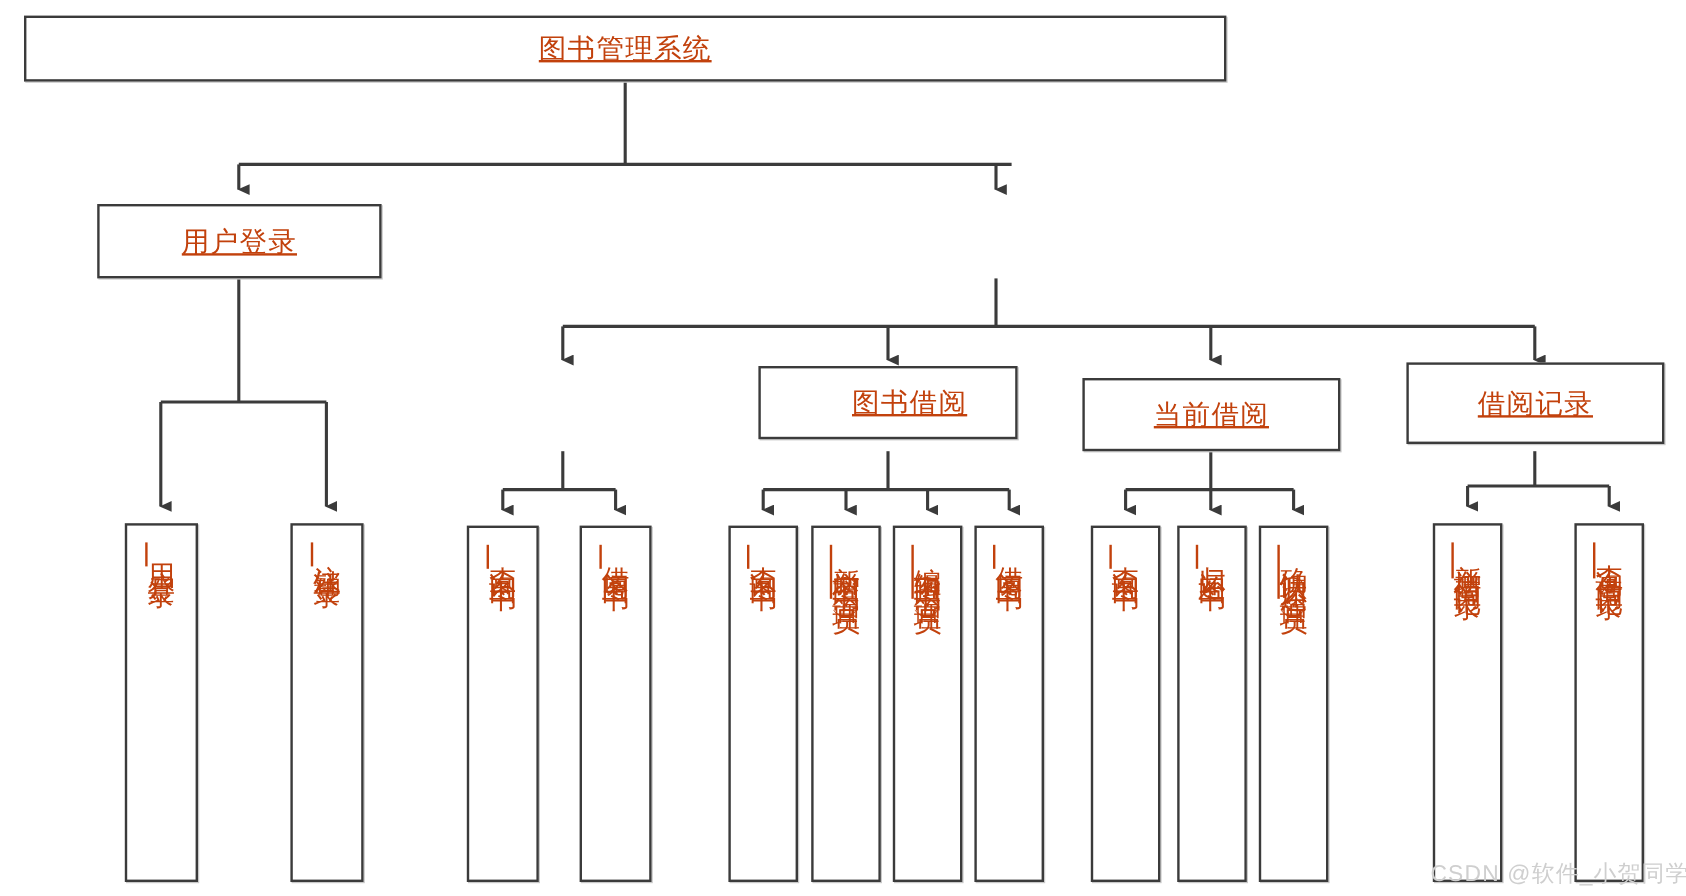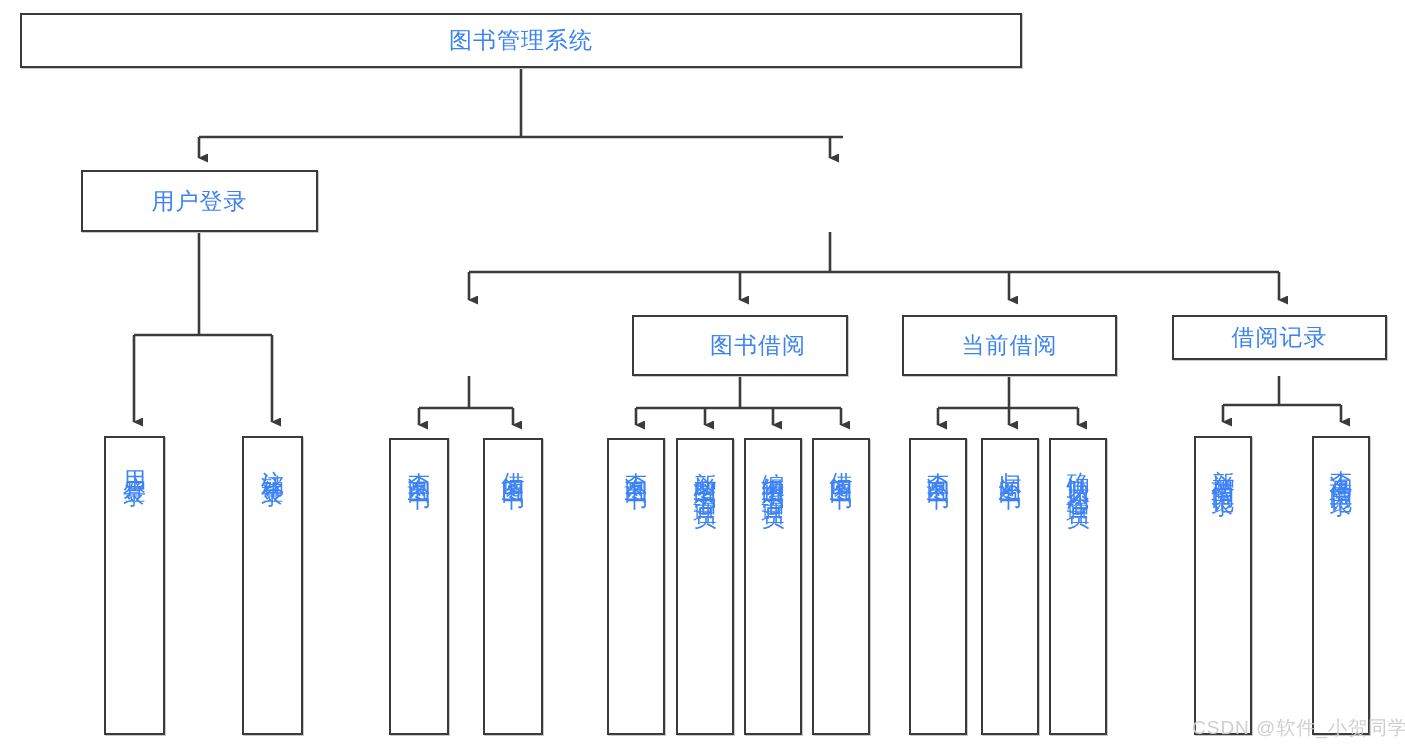--- a/index.html
+++ b/index.html
@@ -2,21 +2,21 @@
 <html><head>
 <meta charset="utf-8">
 <style>
   html,body{margin:0;padding:0;background:#ffffff;}
   body{font-family:"Liberation Sans","DejaVu Sans",sans-serif;}
   #stage{position:relative;width:1405px;height:747px;background:#fff;overflow:hidden;}
   svg#wires{position:absolute;left:0;top:0;width:1405px;height:747px;}
   .node{position:absolute;box-sizing:border-box;background:#ffffff;
         border:2px solid #3b3b3b;box-shadow:1px 1px 0 0 #c9c9c9;
         display:flex;align-items:center;justify-content:center;}
-  .node .lbl{color:#3b82f6;font-size:23px;letter-spacing:1px;line-height:1.05;white-space:nowrap;}
+  .node .lbl{color:#c2410c;font-size:23px;letter-spacing:1px;line-height:1.05;white-space:nowrap;text-decoration:underline;}
   .node.vert{align-items:flex-start;padding-top:14px;}
   .node.vert .lbl{writing-mode:vertical-rl;text-orientation:upright;
        font-size:23px;letter-spacing:5px;white-space:nowrap;line-height:1;}
   .watermark{position:absolute;color:#cfcfcf;font-size:19px;white-space:nowrap;
        letter-spacing:1px;pointer-events:none;}
 </style>
 </head>
 <body>
 
 <div id="stage">
@@ -72,27 +72,27 @@
   </svg>
 
   <div class="node" style="left:20px;top:13px;width:1002px;height:55px;">
     <span class="lbl">图书管理系统</span>
   </div>
 
   <div class="node" style="left:81px;top:170px;width:237px;height:62px;">
     <span class="lbl">用户登录</span>
   </div>
 
-  <div class="node" style="left:632px;top:315px;width:216px;height:61px;padding-left:36px;">
+  <div class="node" style="left:632px;top:305px;width:216px;height:61px;padding-left:36px;">
     <span class="lbl">图书借阅</span>
   </div>
   <div class="node" style="left:902px;top:315px;width:215px;height:61px;text-align:center;">
     <span class="lbl">当前借阅</span>
   </div>
-  <div class="node" style="left:1172px;top:315px;width:215px;height:45px;">
+  <div class="node" style="left:1172px;top:302px;width:215px;height:68px;">
     <span class="lbl">借阅记录</span>
   </div>
 
   <div class="node vert" style="left:104px;top:436px;width:61px;height:299px;">
     <span class="lbl">用户登录</span>
   </div>
   <div class="node vert" style="left:242px;top:436px;width:61px;height:299px;">
     <span class="lbl">注销登录</span>
   </div>
 

